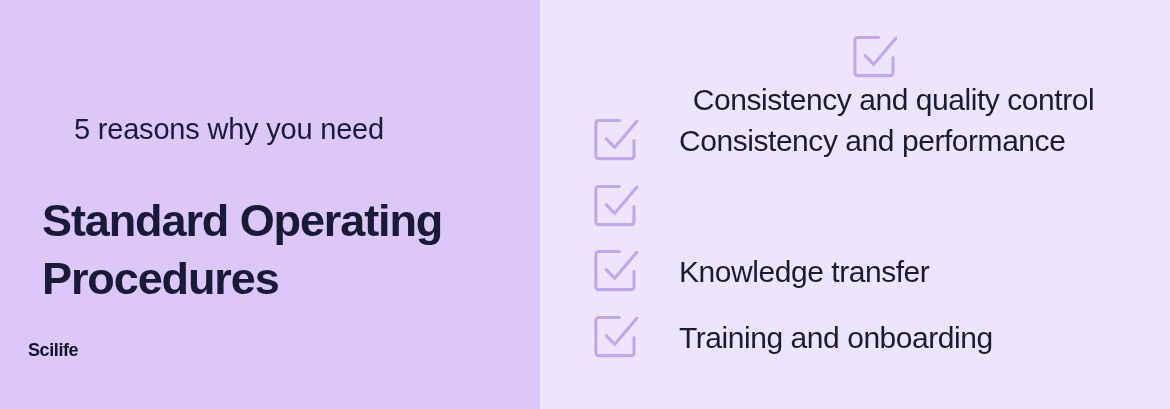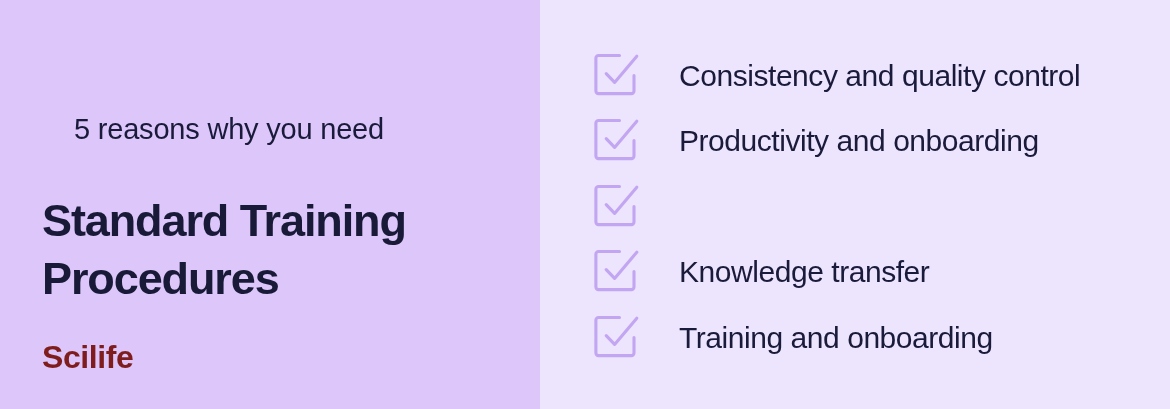--- a/index.html
+++ b/index.html
@@ -51,25 +51,25 @@
     font-size: 45px;
     font-weight: 700;
     color: #181A38;
     letter-spacing: -1.1px;
     line-height: 58px;
     width: 480px;
   }
 
   .brand-logo {
     position: absolute;
-    left: 42px;
+    left: 28px;
     top: 341px;
-    font-size: 32px;
+    font-size: 18px;
     font-weight: 600;
-    color: #7f1d1d;
+    color: #0f172a;
     letter-spacing: -0.4px;
     line-height: 1;
   }
 
   
   .right-panel {
     position: relative;
     width: 630px;
     height: 409px;
     background: #EDE4FD;
@@ -89,21 +89,21 @@
   }
 
   .benefit-item {
     position: absolute;
     left: 50px;
     display: flex;
     align-items: center;
     height: 52px;
     width: 570px;
   }
-  .benefit-item.row-0 { top: 49px; }
+  .benefit-item.row-0 { top: 31px; flex-direction: column; }
   .benefit-item.row-1 { top: 114px; }
   .benefit-item.row-2 { top: 180px; }
   .benefit-item.row-3 { top: 245px; }
   .benefit-item.row-4 { top: 311px; }
 
   .check-icon {
     flex: 0 0 52px;
     width: 52px;
     height: 52px;
     display: block;
@@ -120,42 +120,42 @@
   }
 </style>
 </head>
 <body>
 
 <div class="slide">
 
   <div class="left-panel">
     <div class="eyebrow">5 reasons why you need</div>
 
-    <h1 class="headline">Standard Training Procedures</h1>
+    <h1 class="headline">Standard Operating Procedures</h1>
 
     <div class="brand-logo">Scilife</div>
   </div>
 
   <div class="right-panel">
     <ul class="benefit-list">
 
       <li class="benefit-item row-0">
         <svg class="check-icon" viewBox="0 0 52 52">
           <path d="M29.5 6.5 H8.5 A2.6 2.6 0 0 0 5.9 9.1 V42 A2.6 2.6 0 0 0 8.5 44.6 H41.4 A2.6 2.6 0 0 0 44 42 V26.5" fill="none" stroke="#C3A6F2" stroke-width="3.1" stroke-linecap="round" stroke-linejoin="round"></path>
           <path d="M16.2 24.6 L24.6 33.4 L46.8 7.2" fill="none" stroke="#C3A6F2" stroke-width="3.1" stroke-linecap="round" stroke-linejoin="round"></path>
         </svg>
         <span class="benefit-label">Consistency and quality control</span>
       </li>
 
       <li class="benefit-item row-1">
         <svg class="check-icon" viewBox="0 0 52 52">
           <path d="M29.5 6.5 H8.5 A2.6 2.6 0 0 0 5.9 9.1 V42 A2.6 2.6 0 0 0 8.5 44.6 H41.4 A2.6 2.6 0 0 0 44 42 V26.5" fill="none" stroke="#C3A6F2" stroke-width="3.1" stroke-linecap="round" stroke-linejoin="round"></path>
           <path d="M16.2 24.6 L24.6 33.4 L46.8 7.2" fill="none" stroke="#C3A6F2" stroke-width="3.1" stroke-linecap="round" stroke-linejoin="round"></path>
         </svg>
-        <span class="benefit-label">Productivity and onboarding</span>
+        <span class="benefit-label">Consistency and performance</span>
       </li>
 
       <li class="benefit-item row-2">
         <svg class="check-icon" viewBox="0 0 52 52">
           <path d="M29.5 6.5 H8.5 A2.6 2.6 0 0 0 5.9 9.1 V42 A2.6 2.6 0 0 0 8.5 44.6 H41.4 A2.6 2.6 0 0 0 44 42 V26.5" fill="none" stroke="#C3A6F2" stroke-width="3.1" stroke-linecap="round" stroke-linejoin="round"></path>
           <path d="M16.2 24.6 L24.6 33.4 L46.8 7.2" fill="none" stroke="#C3A6F2" stroke-width="3.1" stroke-linecap="round" stroke-linejoin="round"></path>
         </svg>
       </li>
 
       <li class="benefit-item row-3">

